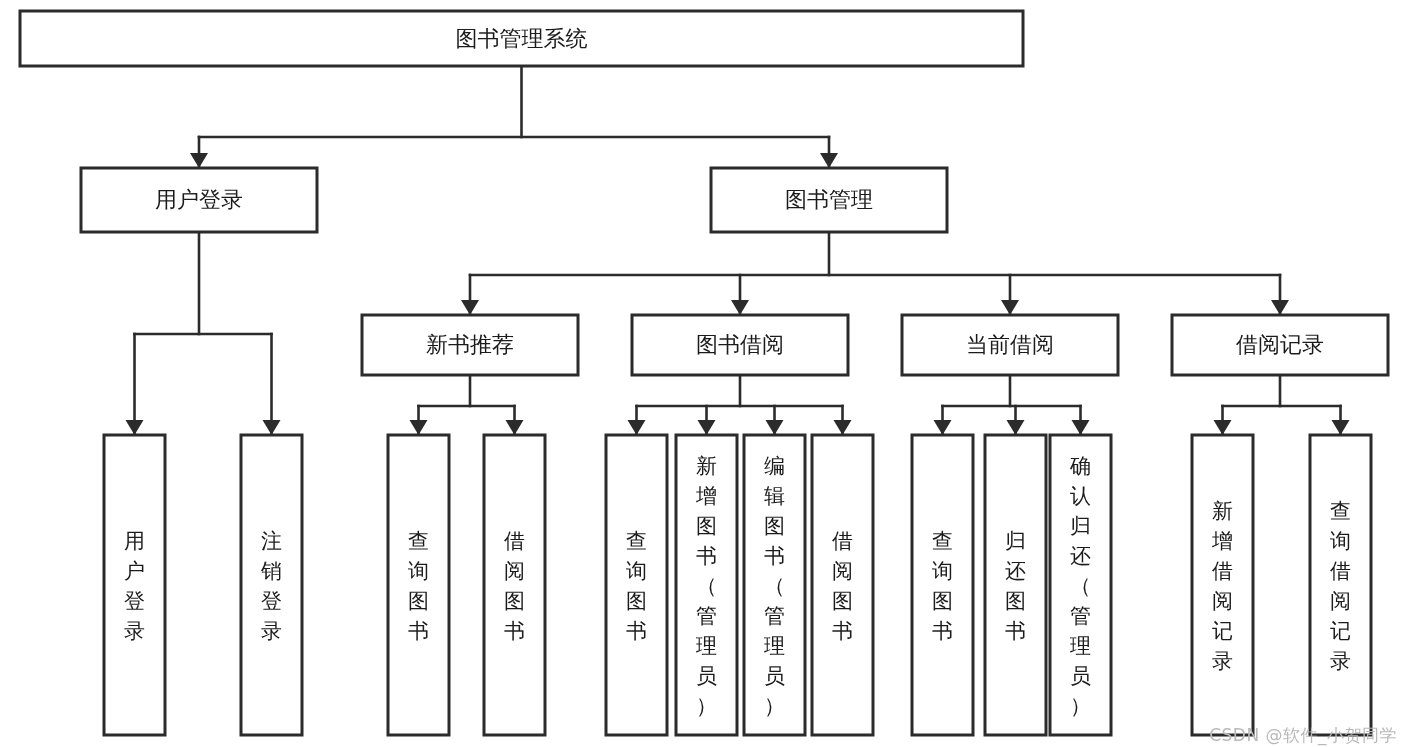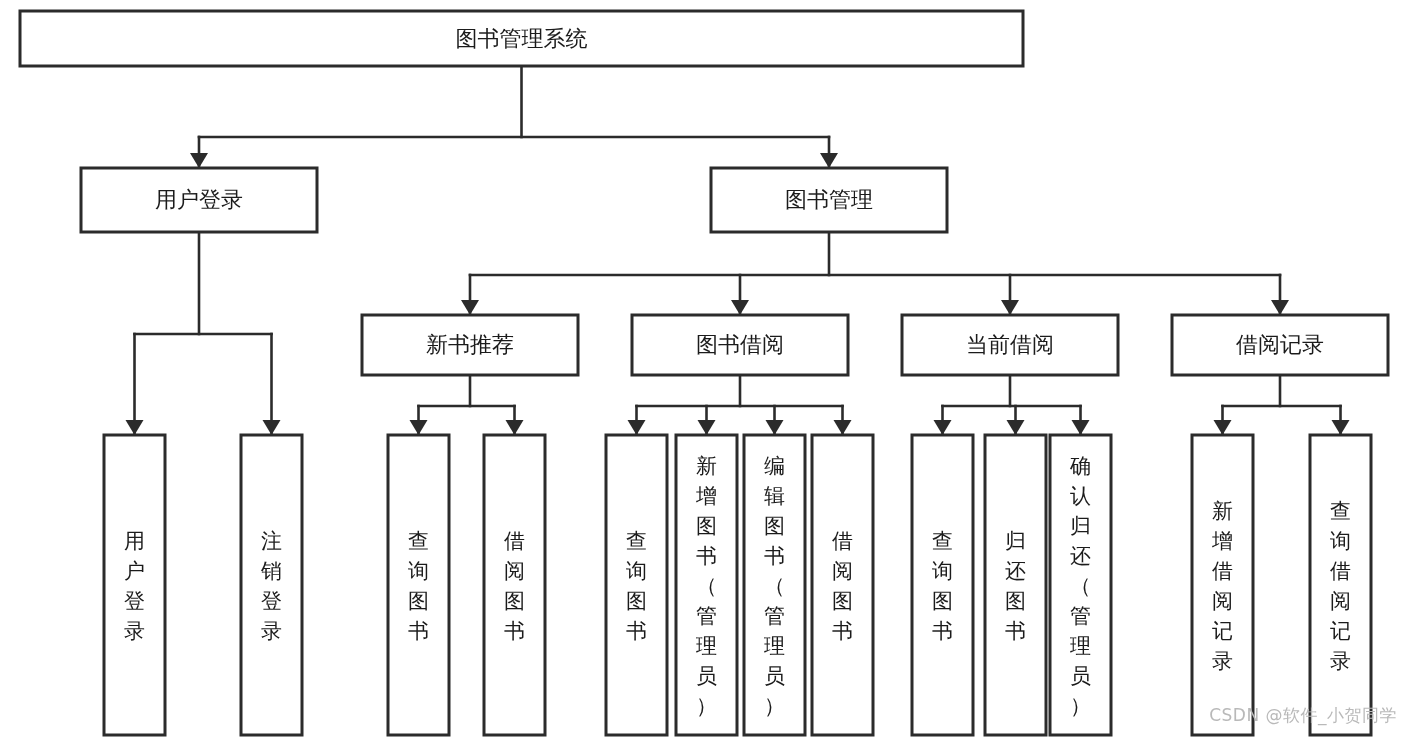--- a/index.html
+++ b/index.html
@@ -16,21 +16,21 @@
     font-size:22px;fill:#1b1b1b;
     text-anchor:middle;dominant-baseline:middle;
     font-family:"DejaVu Sans","Liberation Sans",sans-serif;
   }
   .node-label-v{
     font-size:21px;fill:#1b1b1b;
     text-anchor:middle;
     font-family:"DejaVu Sans","Liberation Sans",sans-serif;
   }
   .watermark{
-    position:absolute;right:8px;bottom:20px;
+    position:absolute;right:8px;bottom:0;
     font-size:17px;color:#b9b9b9;
     letter-spacing:0.5px;
     font-family:"DejaVu Sans","Liberation Sans",sans-serif;
     white-space:nowrap;
     pointer-events:none;
   }
 </style>
 </head>
 <body>
 

